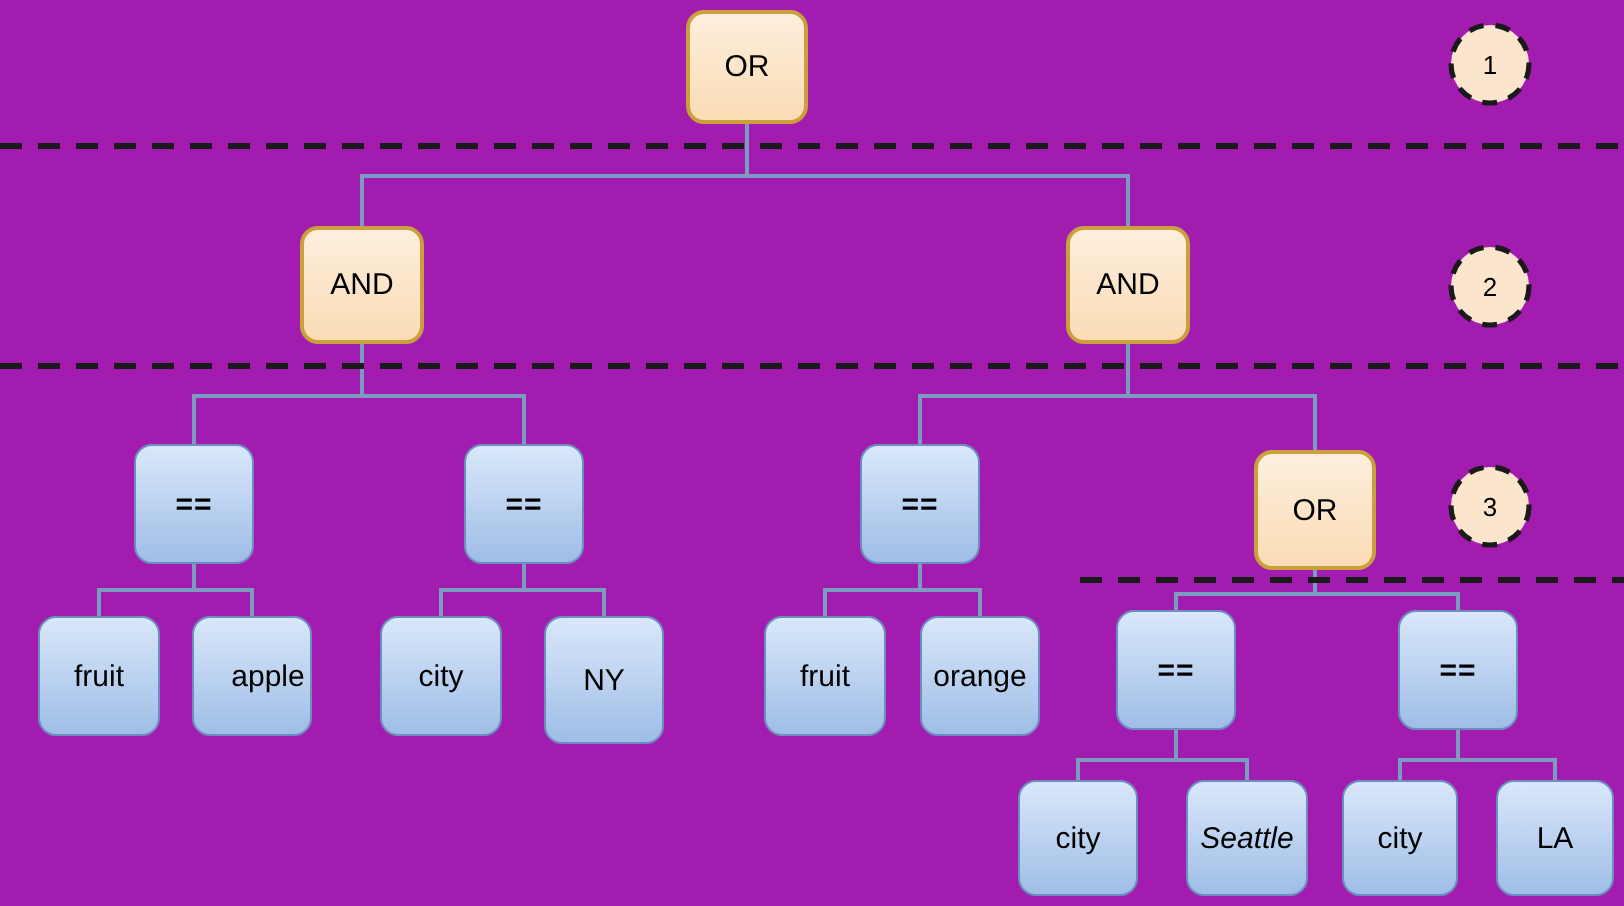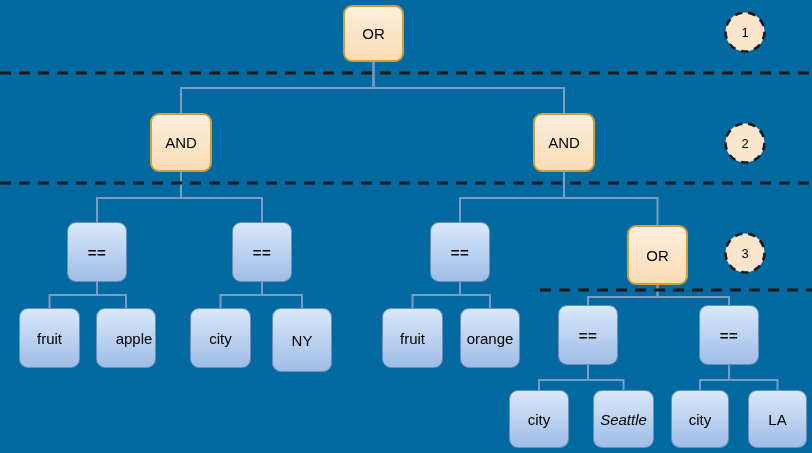--- a/index.html
+++ b/index.html
@@ -1,20 +1,20 @@
 <!DOCTYPE html>
 <html style="--op-top: #fdeedd; --op-bottom: #fadcb5; --op-border: #c9a03c; --bl-top: #d9e8fa; --bl-bottom: #9fbde6; --bl-border: #6c8ebf; --text-color: #000000;"><head>
 <meta charset="utf-8">
 <style>
   html, body { margin: 0; padding: 0; background: #ffffff; }
   #stage {
     position: relative;
     width: 812px;
     height: 453px;
-    background: #0369a1;
+    background: #a21caf;
     font-family: "Liberation Sans", "DejaVu Sans", sans-serif;
     overflow: hidden;
   }
   #connector-layer {
     position: absolute;
     left: 0; top: 0;
     width: 812px; height: 453px;
   }
   .node {
     position: absolute;

